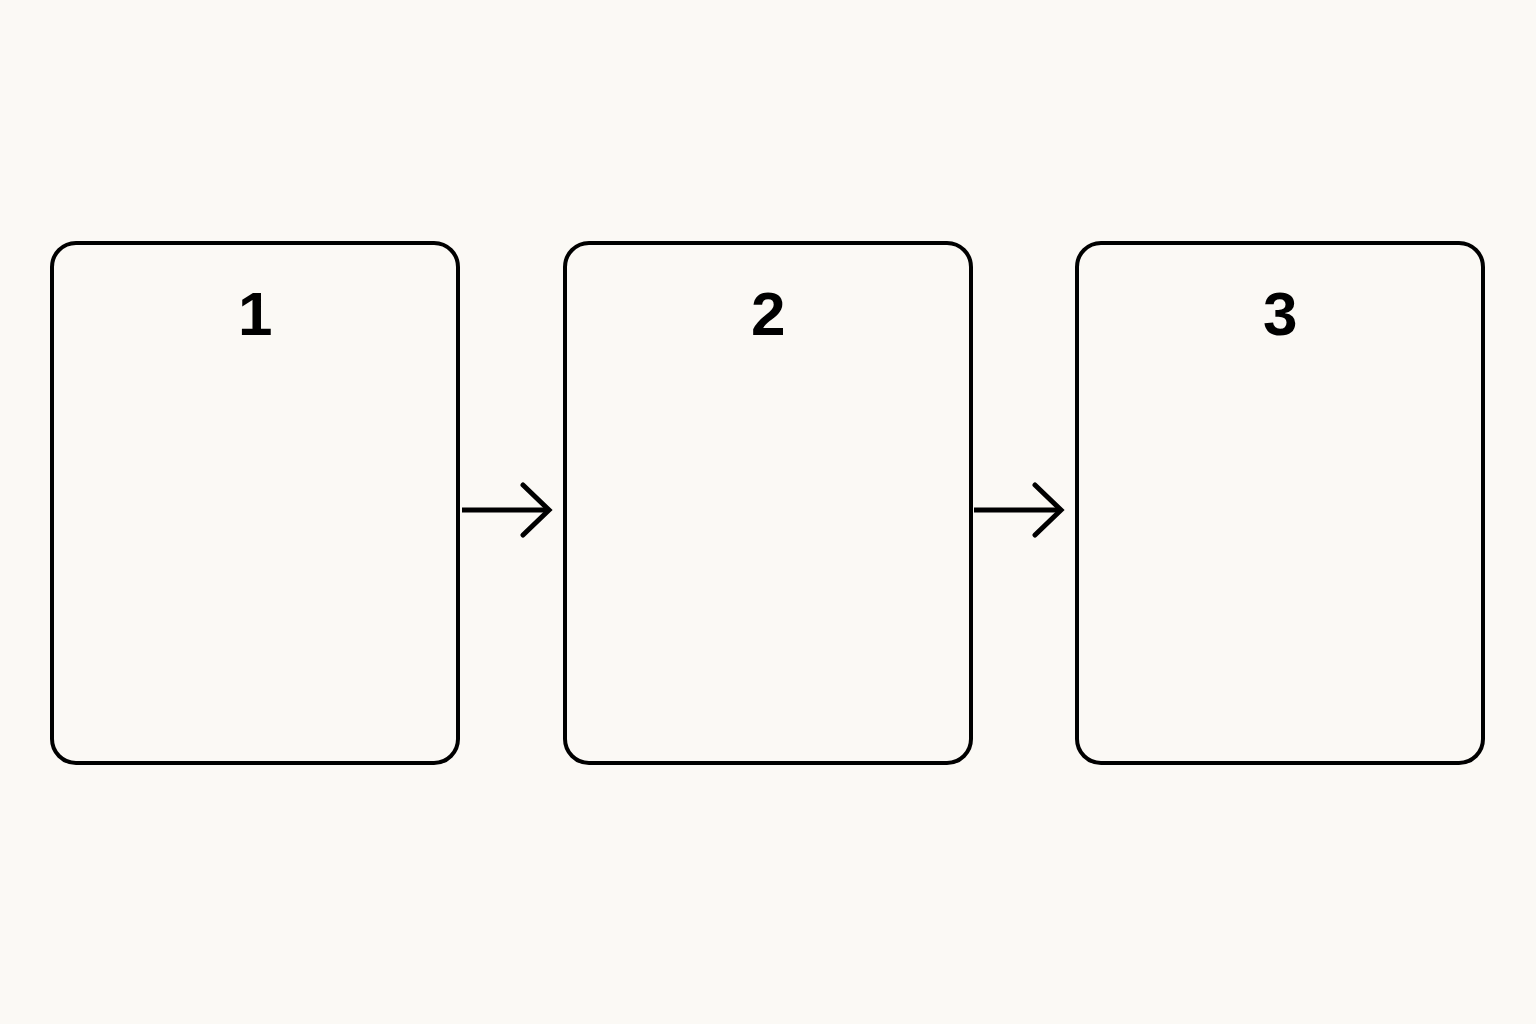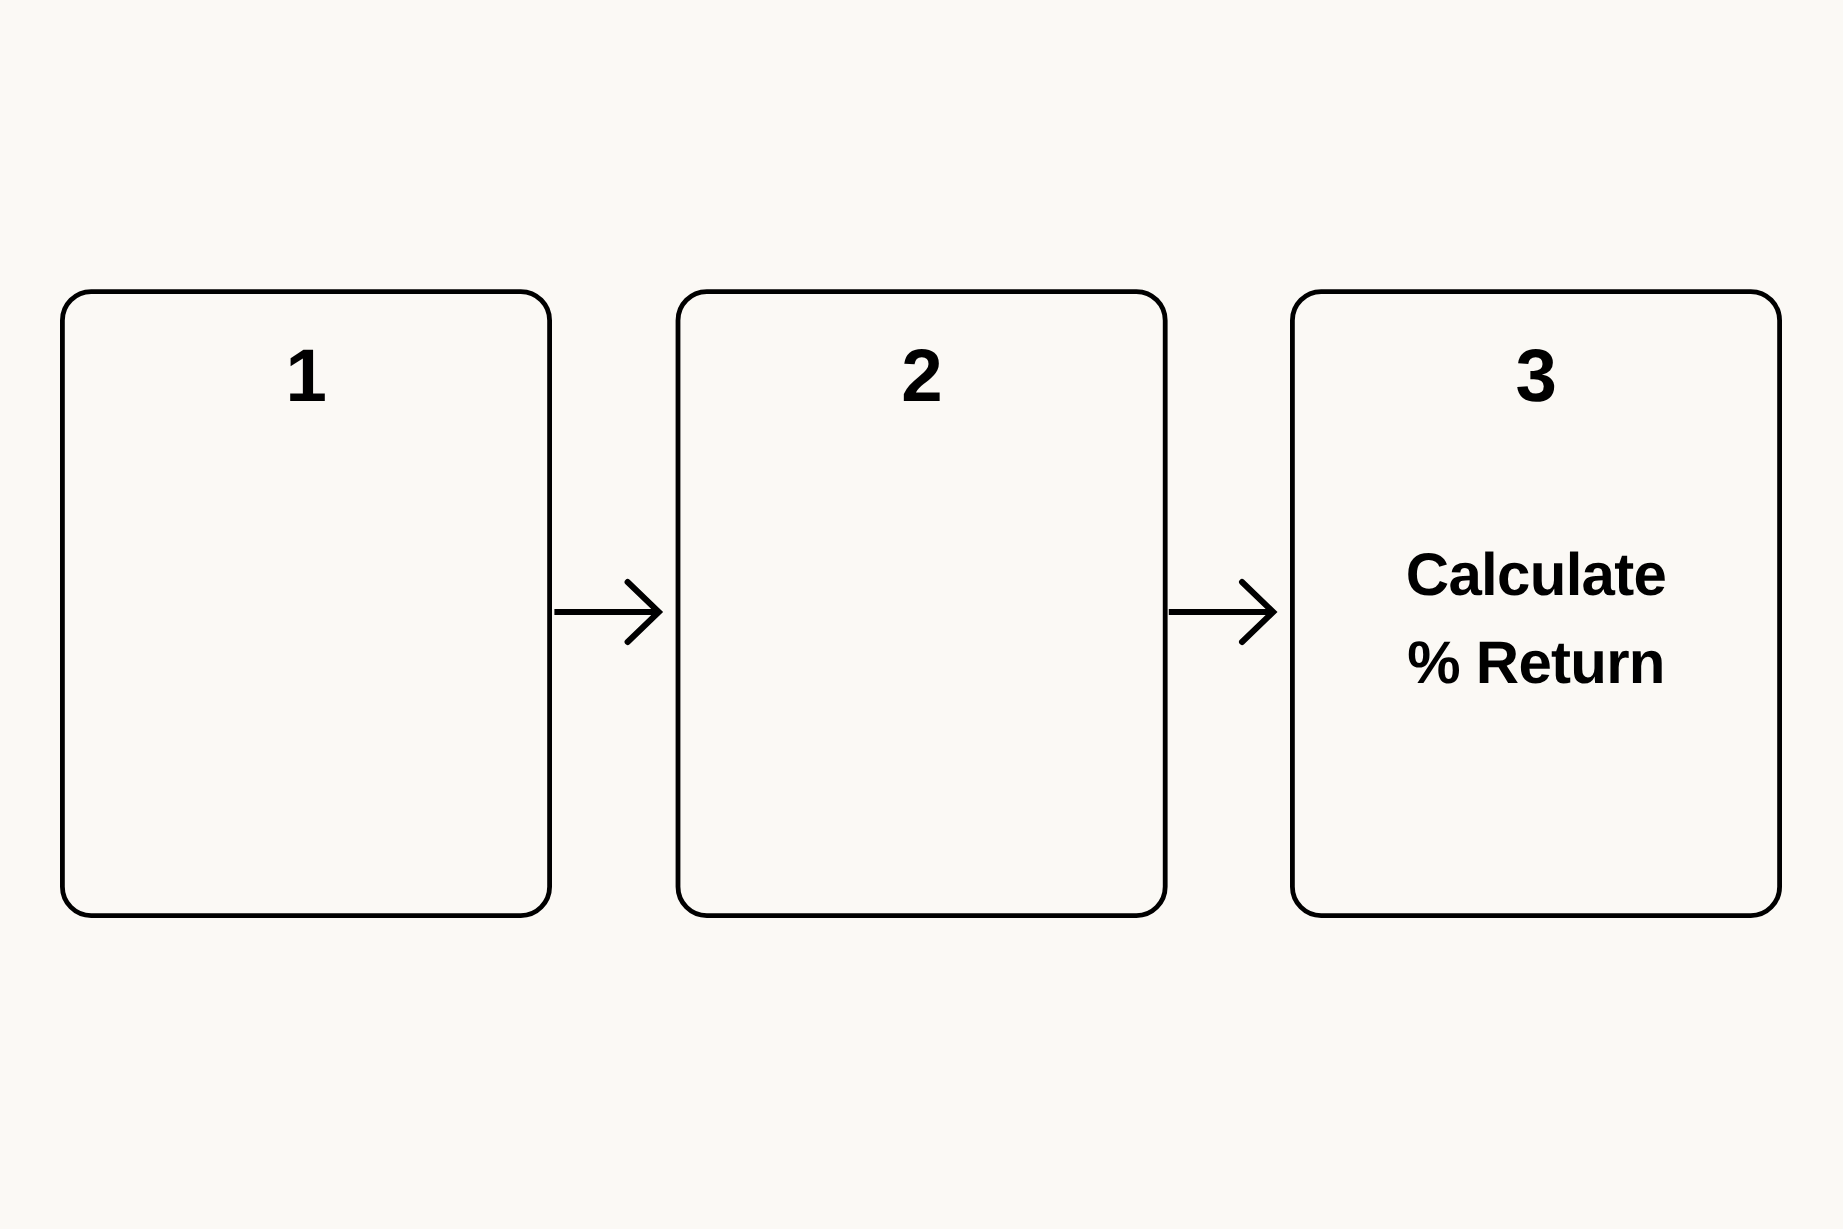--- a/index.html
+++ b/index.html
@@ -119,20 +119,16 @@
 
     <div class="arrow a2">
       <svg viewBox="0 0 103 62" xmlns="http://www.w3.org/2000/svg">
         <line x1="2" y1="31" x2="86" y2="31" stroke="#000000" stroke-width="5" stroke-linecap="butt"></line>
         <polyline points="63,6 89,31 63,56" fill="none" stroke="#000000" stroke-width="5" stroke-linecap="round" stroke-linejoin="miter"></polyline>
       </svg>
     </div>
 
     <div class="step-box s3">
       <div class="step-number">3</div>
-      <div class="step-label-wrap">
-        <div class="step-label">Calculate
-% Return</div>
-      </div>
     </div>
 
   </div>
 </div>
 
 </body></html>

